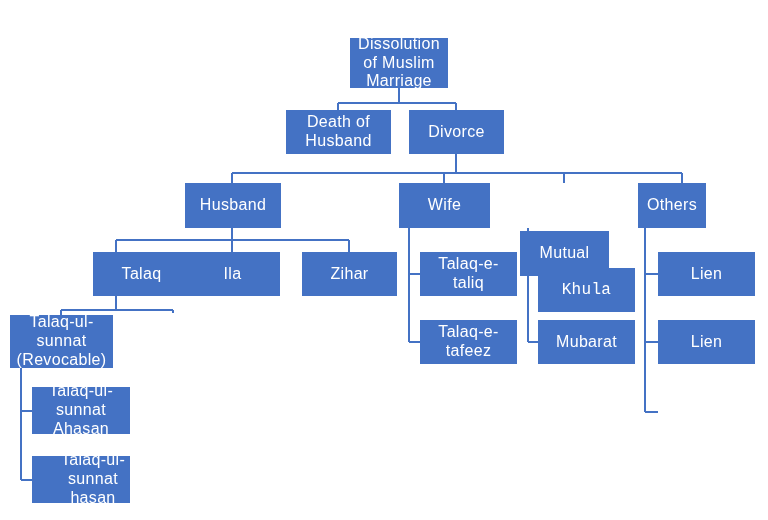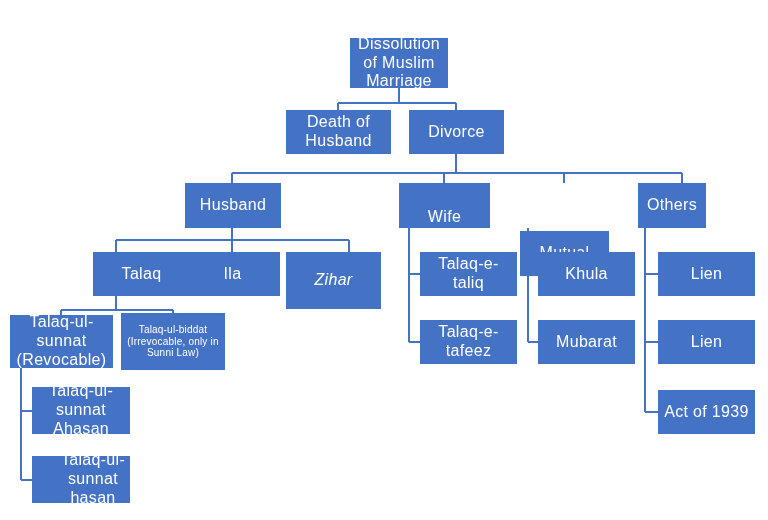--- a/index.html
+++ b/index.html
@@ -106,66 +106,60 @@
   <div class="node" style="left:286px; top:110px; width:105px; height:44px;">
     <span>Death of Husband</span>
   </div>
   <div class="node" style="left:409px; top:110px; width:95px; height:44px;">
     <span>Divorce</span>
   </div>
 
   <div class="node" style="left:185px; top:183px; width:96px; height:45px;">
     <span>Husband</span>
   </div>
-  <div class="node" style="left:399px; top:183px; width:91px; height:45px;align-items:flex-end;">
+  <div class="node" style="left:399px; top:183px; width:91px; height:45px;">
     <span>Wife</span>
   </div>
   <div class="node" style="left:520px; top:183px; width:89px; height:45px;margin-top:48px;">
     <span>Mutual</span>
   </div>
   <div class="node" style="left:638px; top:183px; width:68px; height:45px;">
     <span>Others</span>
   </div>
 
   <div class="node" style="left:68px; top:252px; width:97px; height:44px;margin-left:25px;">
     <span>Talaq</span>
   </div>
   <div class="node" style="left:185px; top:252px; width:95px; height:44px;text-align:center;">
     <span>Ila</span>
   </div>
-  <div class="node" style="left:286px; top:252px; width:95px; height:57px;font-style:italic;">
+  <div class="node" style="left:302px; top:252px; width:95px; height:44px;">
     <span>Zihar</span>
   </div>
   <div class="node" style="left:420px; top:252px; width:97px; height:44px;">
     <span>Talaq-e-taliq</span>
   </div>
   <div class="node" style="left:420px; top:320px; width:97px; height:44px;text-align:center;">
     <span>Talaq-e-tafeez</span>
   </div>
-  <div class="node" style="left:538px; top:252px; width:97px; height:44px;">
+  <div class="node" style="left:538px; top:268px; width:97px; height:44px;font-family:Liberation Mono, monospace;">
     <span>Khula</span>
   </div>
   <div class="node" style="left:538px; top:320px; width:97px; height:44px;">
     <span>Mubarat</span>
   </div>
   <div class="node" style="left:658px; top:252px; width:97px; height:44px;">
     <span>Lien</span>
   </div>
   <div class="node" style="left:658px; top:320px; width:97px; height:44px;">
     <span>Lien</span>
   </div>
-  <div class="node" style="left:658px; top:390px; width:97px; height:44px;">
-    <span>Act of 1939</span>
-  </div>
 
   <div class="node" style="left:10px; top:315px; width:103px; height:53px;">
     <span>Talaq-ul-sunnat (Revocable)</span>
-  </div>
-  <div class="node" style="left:121px; top:313px; width:104px; height:57px; font-size:10px;">
-    <span>Talaq-ul-biddat (Irrevocable, only in Sunni Law)</span>
   </div>
 
   <div class="node" style="left:32px; top:387px; width:98px; height:47px;">
     <span>Talaq-ul-sunnat Ahasan</span>
   </div>
   <div class="node" style="left:32px; top:456px; width:98px; height:47px;padding-left:27px;">
     <span>Talaq-ul-sunnat hasan</span>
   </div>
 
 </div>

